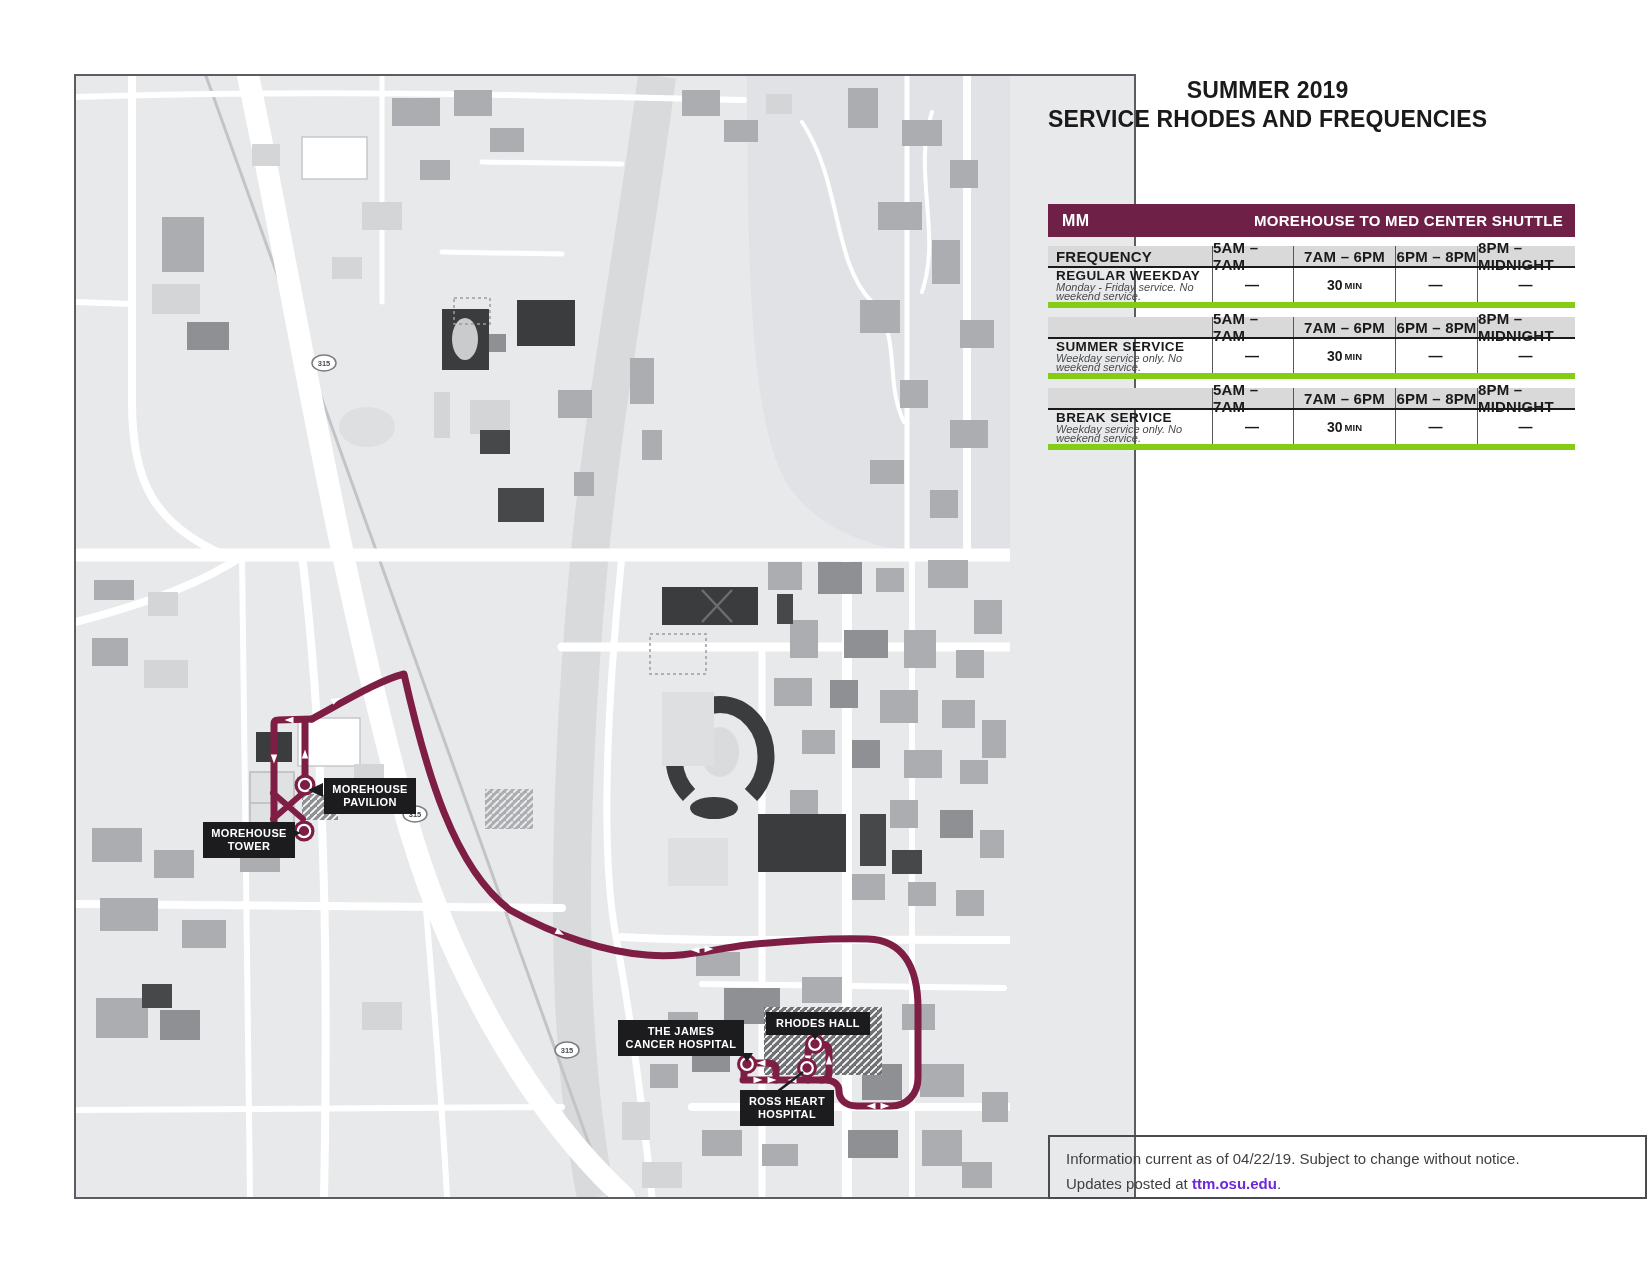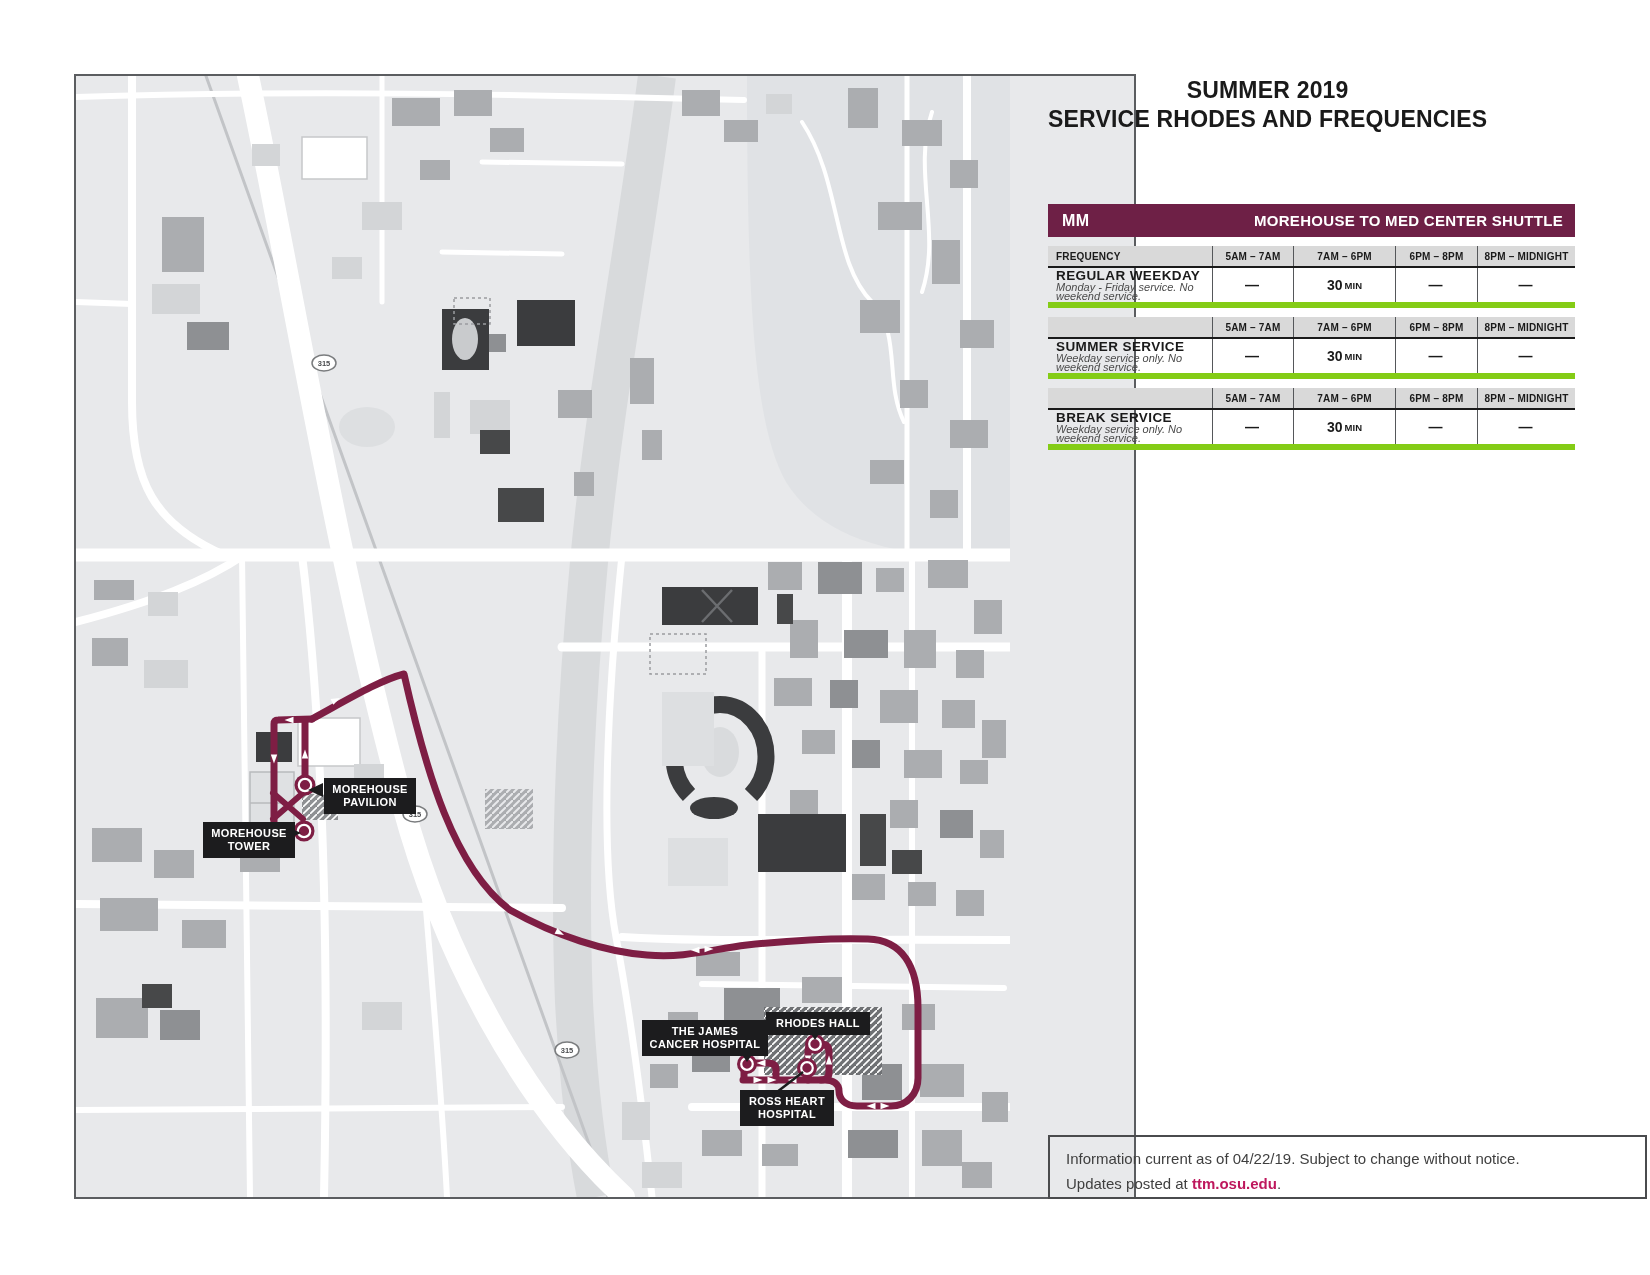--- a/index.html
+++ b/index.html
@@ -24,34 +24,34 @@
        font-weight:bold;color:#1A1A1A;letter-spacing:.2px;text-align:center;}
   #sched{position:absolute;left:1048px;top:192px;width:527px;margin-top:12px;}
   .bar{background:var(--header-maroon);color:#fff;height:33px;display:flex;align-items:center;
        justify-content:space-between;padding:0 12px 0 14px;box-sizing:border-box;}
   .bar .code{font-size:16px;font-weight:bold;letter-spacing:.4px;}
   .bar .name{font-size:15px;font-weight:bold;letter-spacing:.3px;}
   .sec{margin-top:9px;}
   .grid{display:grid;grid-template-columns:164px 81px 102px 82px 98px;}
   .headrow{background:#D9D9D9;border-bottom:2px solid #1A1A1A;}
   .headrow > div{height:20px;display:flex;align-items:center;justify-content:center;
-       font-size:10px;font-weight:bold;color:#1A1A1A;letter-spacing:.2px;}
+       font-size:15px;font-weight:bold;color:#1A1A1A;letter-spacing:.2px;}
   .headrow .c0{justify-content:flex-start;padding-left:8px;}
   .datarow{border-bottom:6px solid #84cc16;}
   .datarow > div{height:34px;display:flex;align-items:center;justify-content:center;}
   .datarow .c0{flex-direction:column;align-items:flex-start;justify-content:center;padding-left:8px;}
   .ct{border-left:1.5px solid #55575A;}
   .secname{font-size:13.5px;font-weight:bold;color:#1A1A1A;letter-spacing:.4px;line-height:14px;}
   .secnote{font-size:11px;font-style:italic;color:#4A4A4A;line-height:9px;}
   .num{font-size:14px;font-weight:bold;color:#1A1A1A;}
   .unit{font-size:9.5px;font-weight:bold;color:#1A1A1A;margin-left:2px;}
 
   #infobox{position:absolute;left:1048px;top:1135px;width:599px;height:64px;border:2px solid #4A4B4D;
        box-sizing:border-box;padding:9px 16px;font-size:15px;color:#3F3F3F;line-height:25px;}
-  #infobox b{color:#be185d;}
+  #infobox b{color:#6d28d9;}
 </style>
 </head>
 <body>
 
 <div id="canvas">
 
   <div id="map">
     <svg width="934" height="1121" viewBox="74 74 934 1121">
       <defs>
         <pattern id="hatch" patternUnits="userSpaceOnUse" width="7" height="7">
@@ -318,21 +318,21 @@
     </svg>
 
     <div class="map-label" style="left:248px;top:702px;width:84px;">
       <div>MOREHOUSE</div>
       <div>PAVILION</div>
     </div>
     <div class="map-label" style="left:127px;top:746px;width:84px;">
       <div>MOREHOUSE</div>
       <div>TOWER</div>
     </div>
-    <div class="map-label" style="left:566px;top:944px;width:118px;">
+    <div class="map-label" style="left:542px;top:944px;width:118px;">
       <div>THE JAMES</div>
       <div>CANCER HOSPITAL</div>
     </div>
     <div class="map-label" style="left:690px;top:936px;width:96px;">
       <div>RHODES HALL</div>
     </div>
     <div class="map-label" style="left:664px;top:1014px;width:86px;">
       <div>ROSS HEART</div>
       <div>HOSPITAL</div>
     </div>

